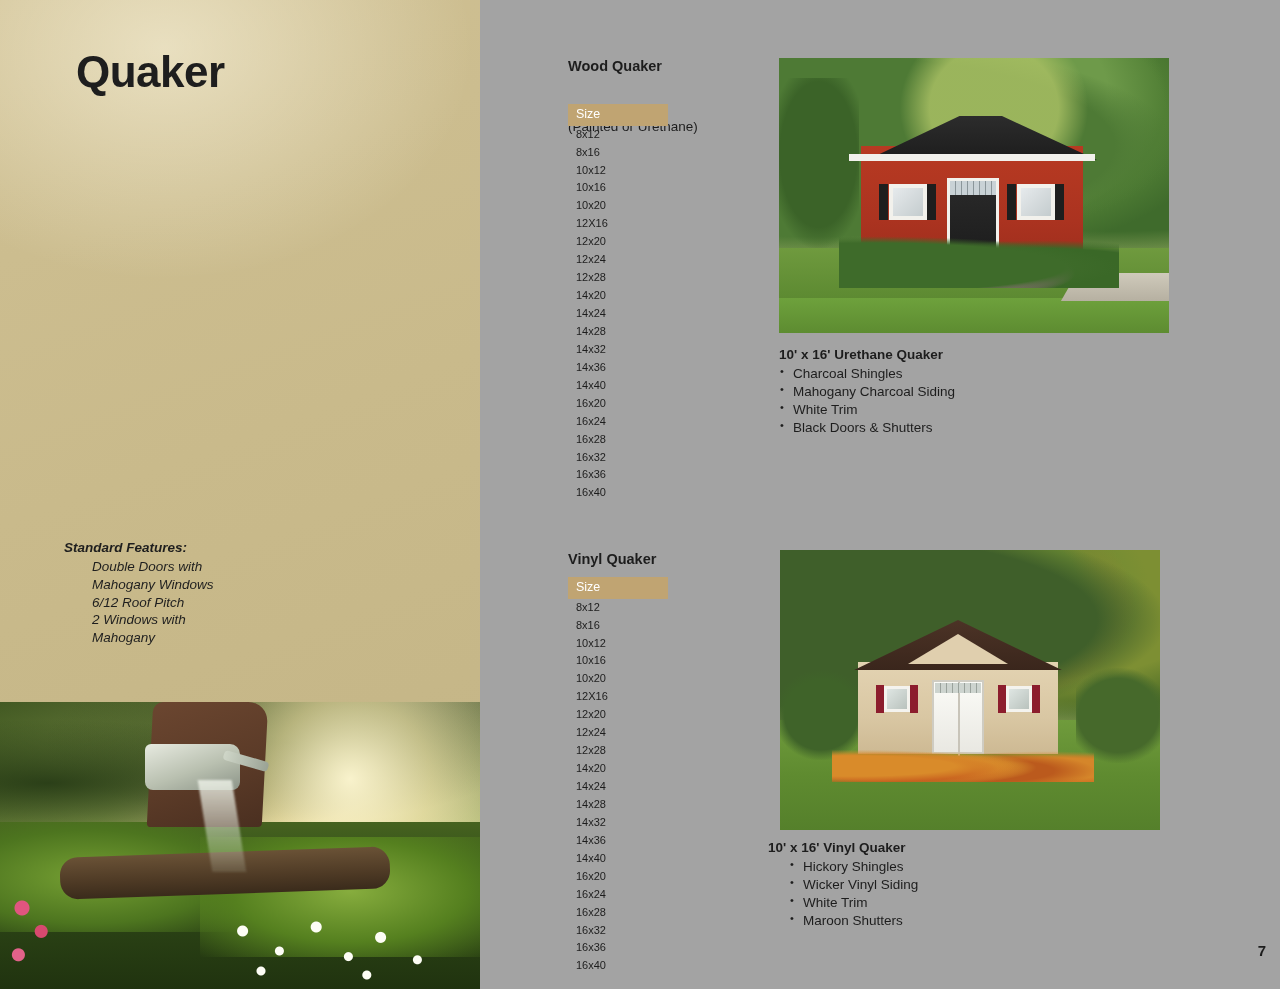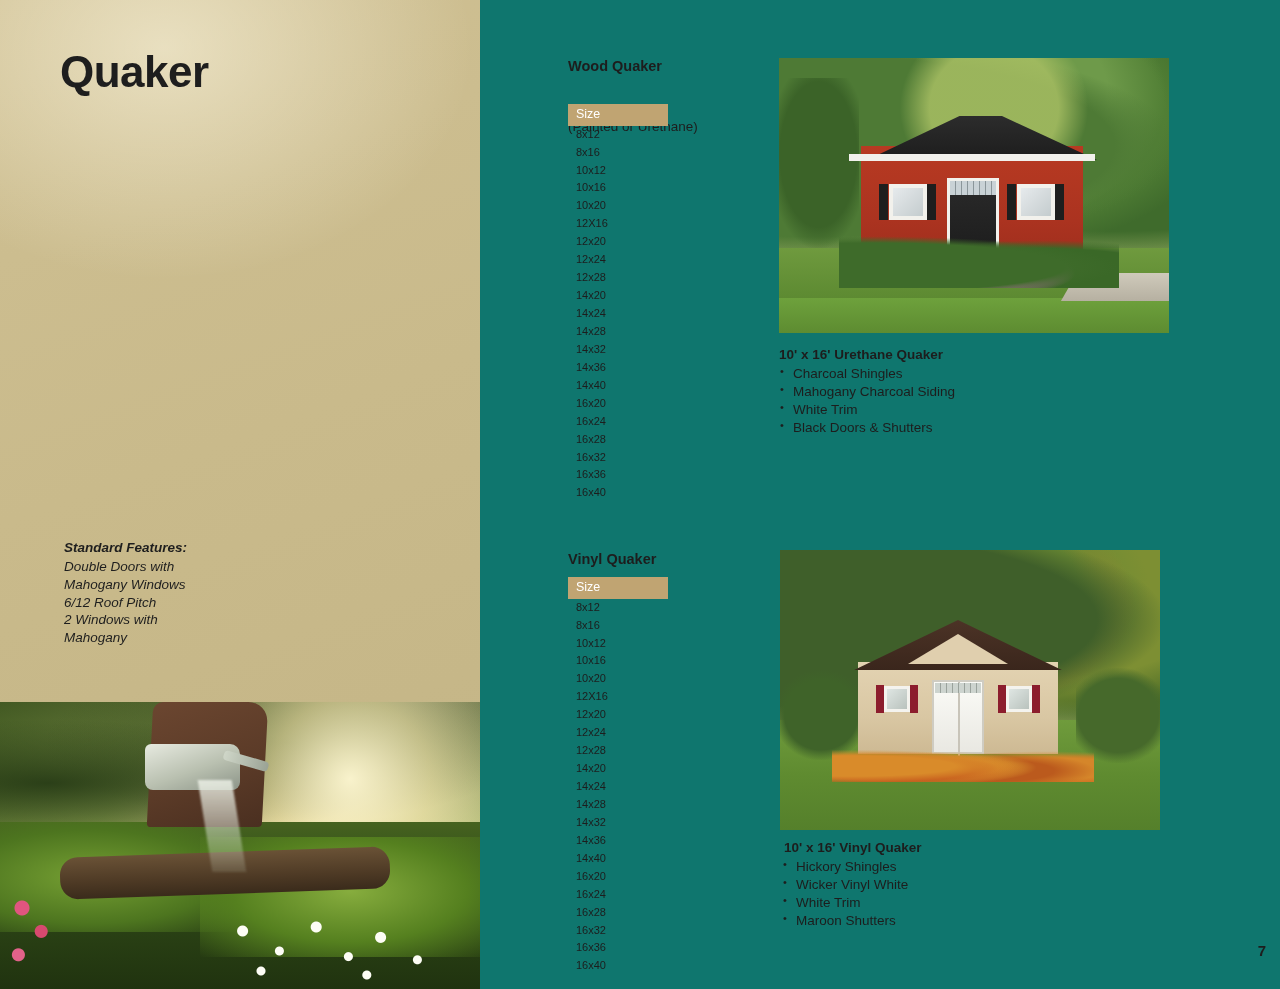--- a/index.html
+++ b/index.html
@@ -33,21 +33,21 @@
     position: absolute;
     left: -60px;
     top: -120px;
     width: 560px;
     height: 420px;
     background: radial-gradient(ellipse at 40% 40%, rgba(255,250,230,0.55) 0%, rgba(255,250,230,0.0) 65%);
     pointer-events: none;
   }
   .title {
     position: absolute;
-    left: 60px;
+    left: 76px;
     top: 50px;
     font-size: 44px;
     font-weight: bold;
     color: #1e1e1e;
     letter-spacing: -0.5px;
     line-height: 1;
   }
   .intro {
     position: absolute;
     left: 64px;
@@ -68,20 +68,21 @@
   }
   .std-title {
     font-size: 13.5px;
     font-weight: bold;
     line-height: 1.35;
     margin-bottom: 1px;
   }
   .std-line {
     font-size: 13.5px;
     line-height: 1.31;
+    margin-left: 28px;
   }
 
   
   .garden-photo {
     position: absolute;
     left: 0;
     top: 702px;
     width: 480px;
     height: 287px;
     overflow: hidden;
@@ -163,21 +164,21 @@
       radial-gradient(circle at 24% 72%, #e2628a 0 6px, rgba(0,0,0,0) 7px);
   }
 
   
   .right-panel {
     position: absolute;
     left: 480px;
     top: 0;
     width: 800px;
     height: 989px;
-    background: #0f766e;
+    background: #a3a3a3;
   }
   .section-heading {
     position: absolute;
     font-size: 14.5px;
     font-weight: bold;
     color: #1d1d1d;
   }
   .section-sub {
     position: absolute;
     font-size: 13.5px;
@@ -466,24 +467,24 @@
       <div class="p2-shutter" style="left:96px; top:135px;"></div>
       <div class="p2-shutter" style="left:130px; top:135px;"></div>
       <div class="p2-win2"></div>
       <div class="p2-shutter" style="left:218px; top:135px;"></div>
       <div class="p2-shutter" style="left:252px; top:135px;"></div>
       <div class="p2-door"></div>
       <div class="p2-transom"></div>
       <div class="p2-flowers"></div>
     </div>
 
-    <div class="caption-title" style="left:304px; top:840px;">10' x 16' Vinyl Quaker</div>
-    <ul class="bullets" style="left:303px; top:858px;">
+    <div class="caption-title" style="left:288px; top:840px;">10' x 16' Vinyl Quaker</div>
+    <ul class="bullets" style="left:310px; top:858px;">
       <li>Hickory Shingles</li>
-      <li>Wicker Vinyl White</li>
+      <li>Wicker Vinyl Siding</li>
       <li>White Trim</li>
       <li>Maroon Shutters</li>
     </ul>
 
     <div class="page-num">7</div>
   </div>
 
 </div>
 
 </body></html>

